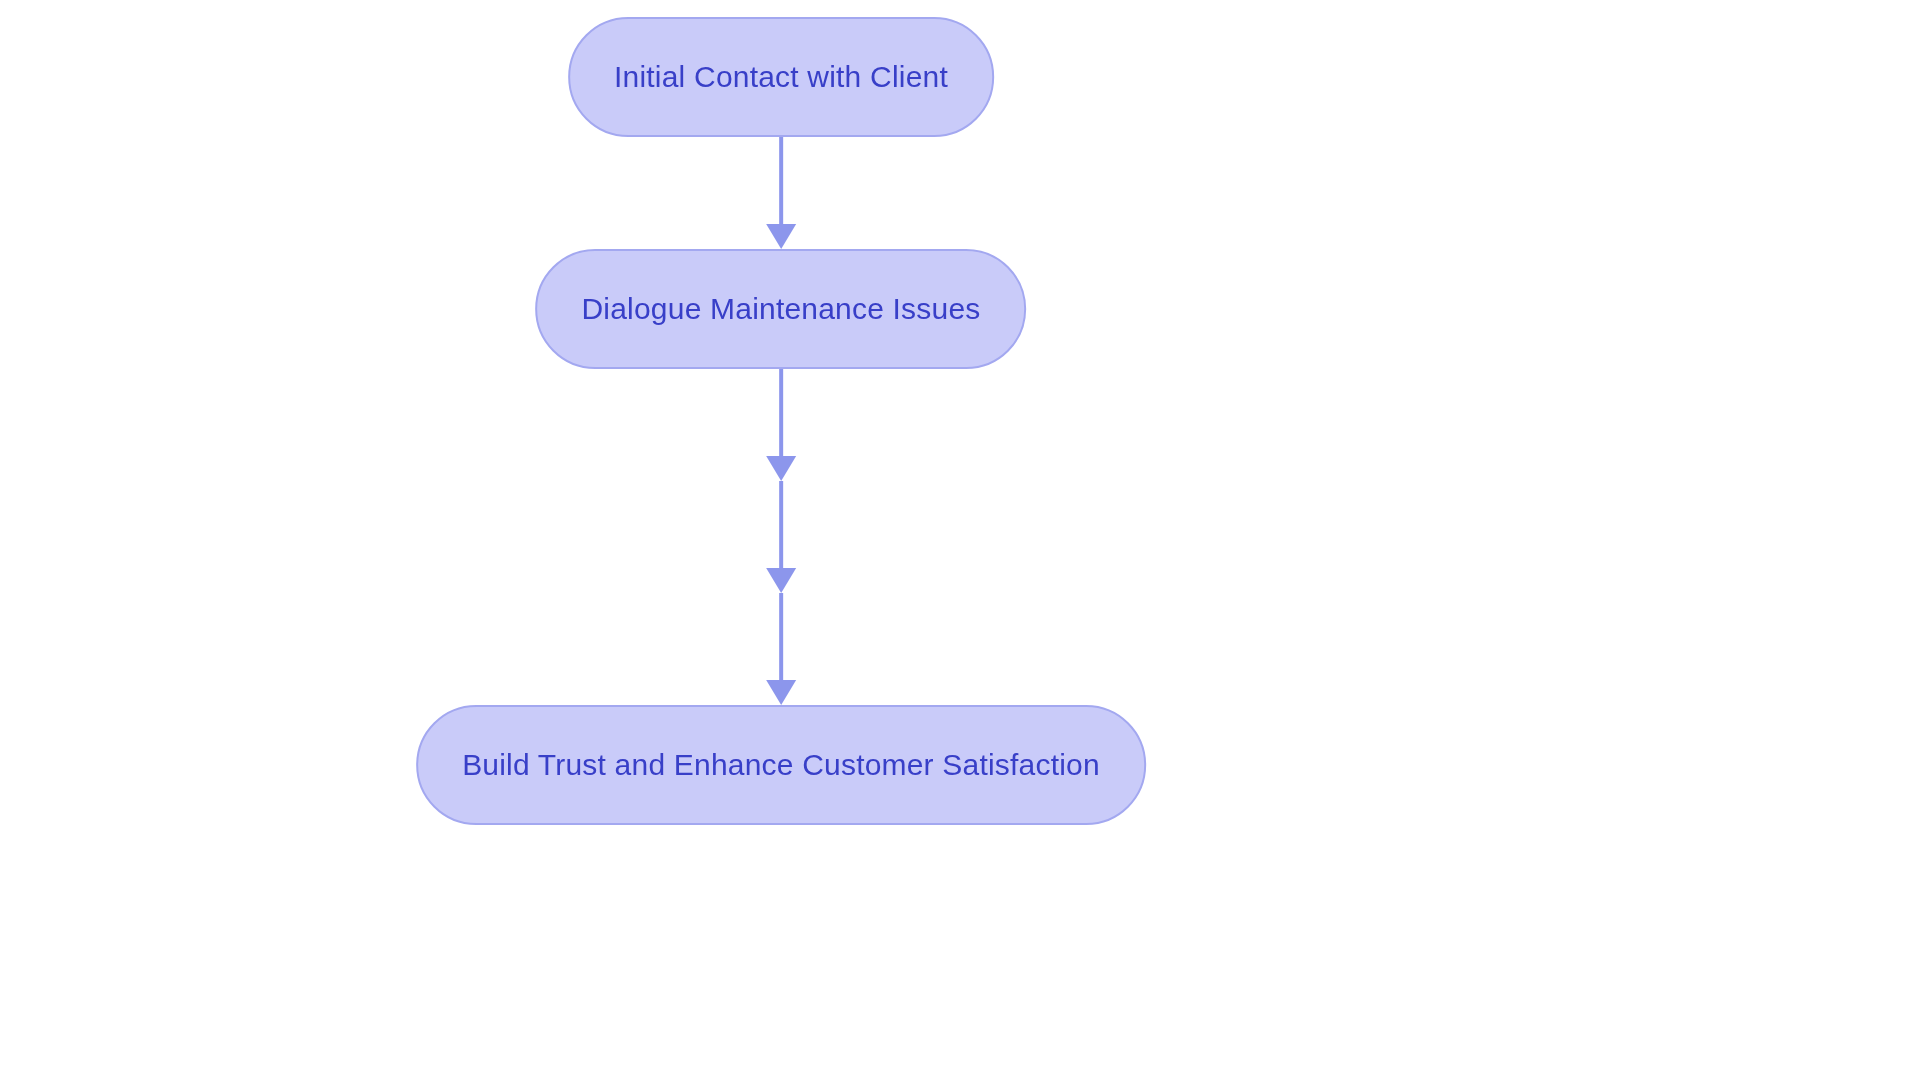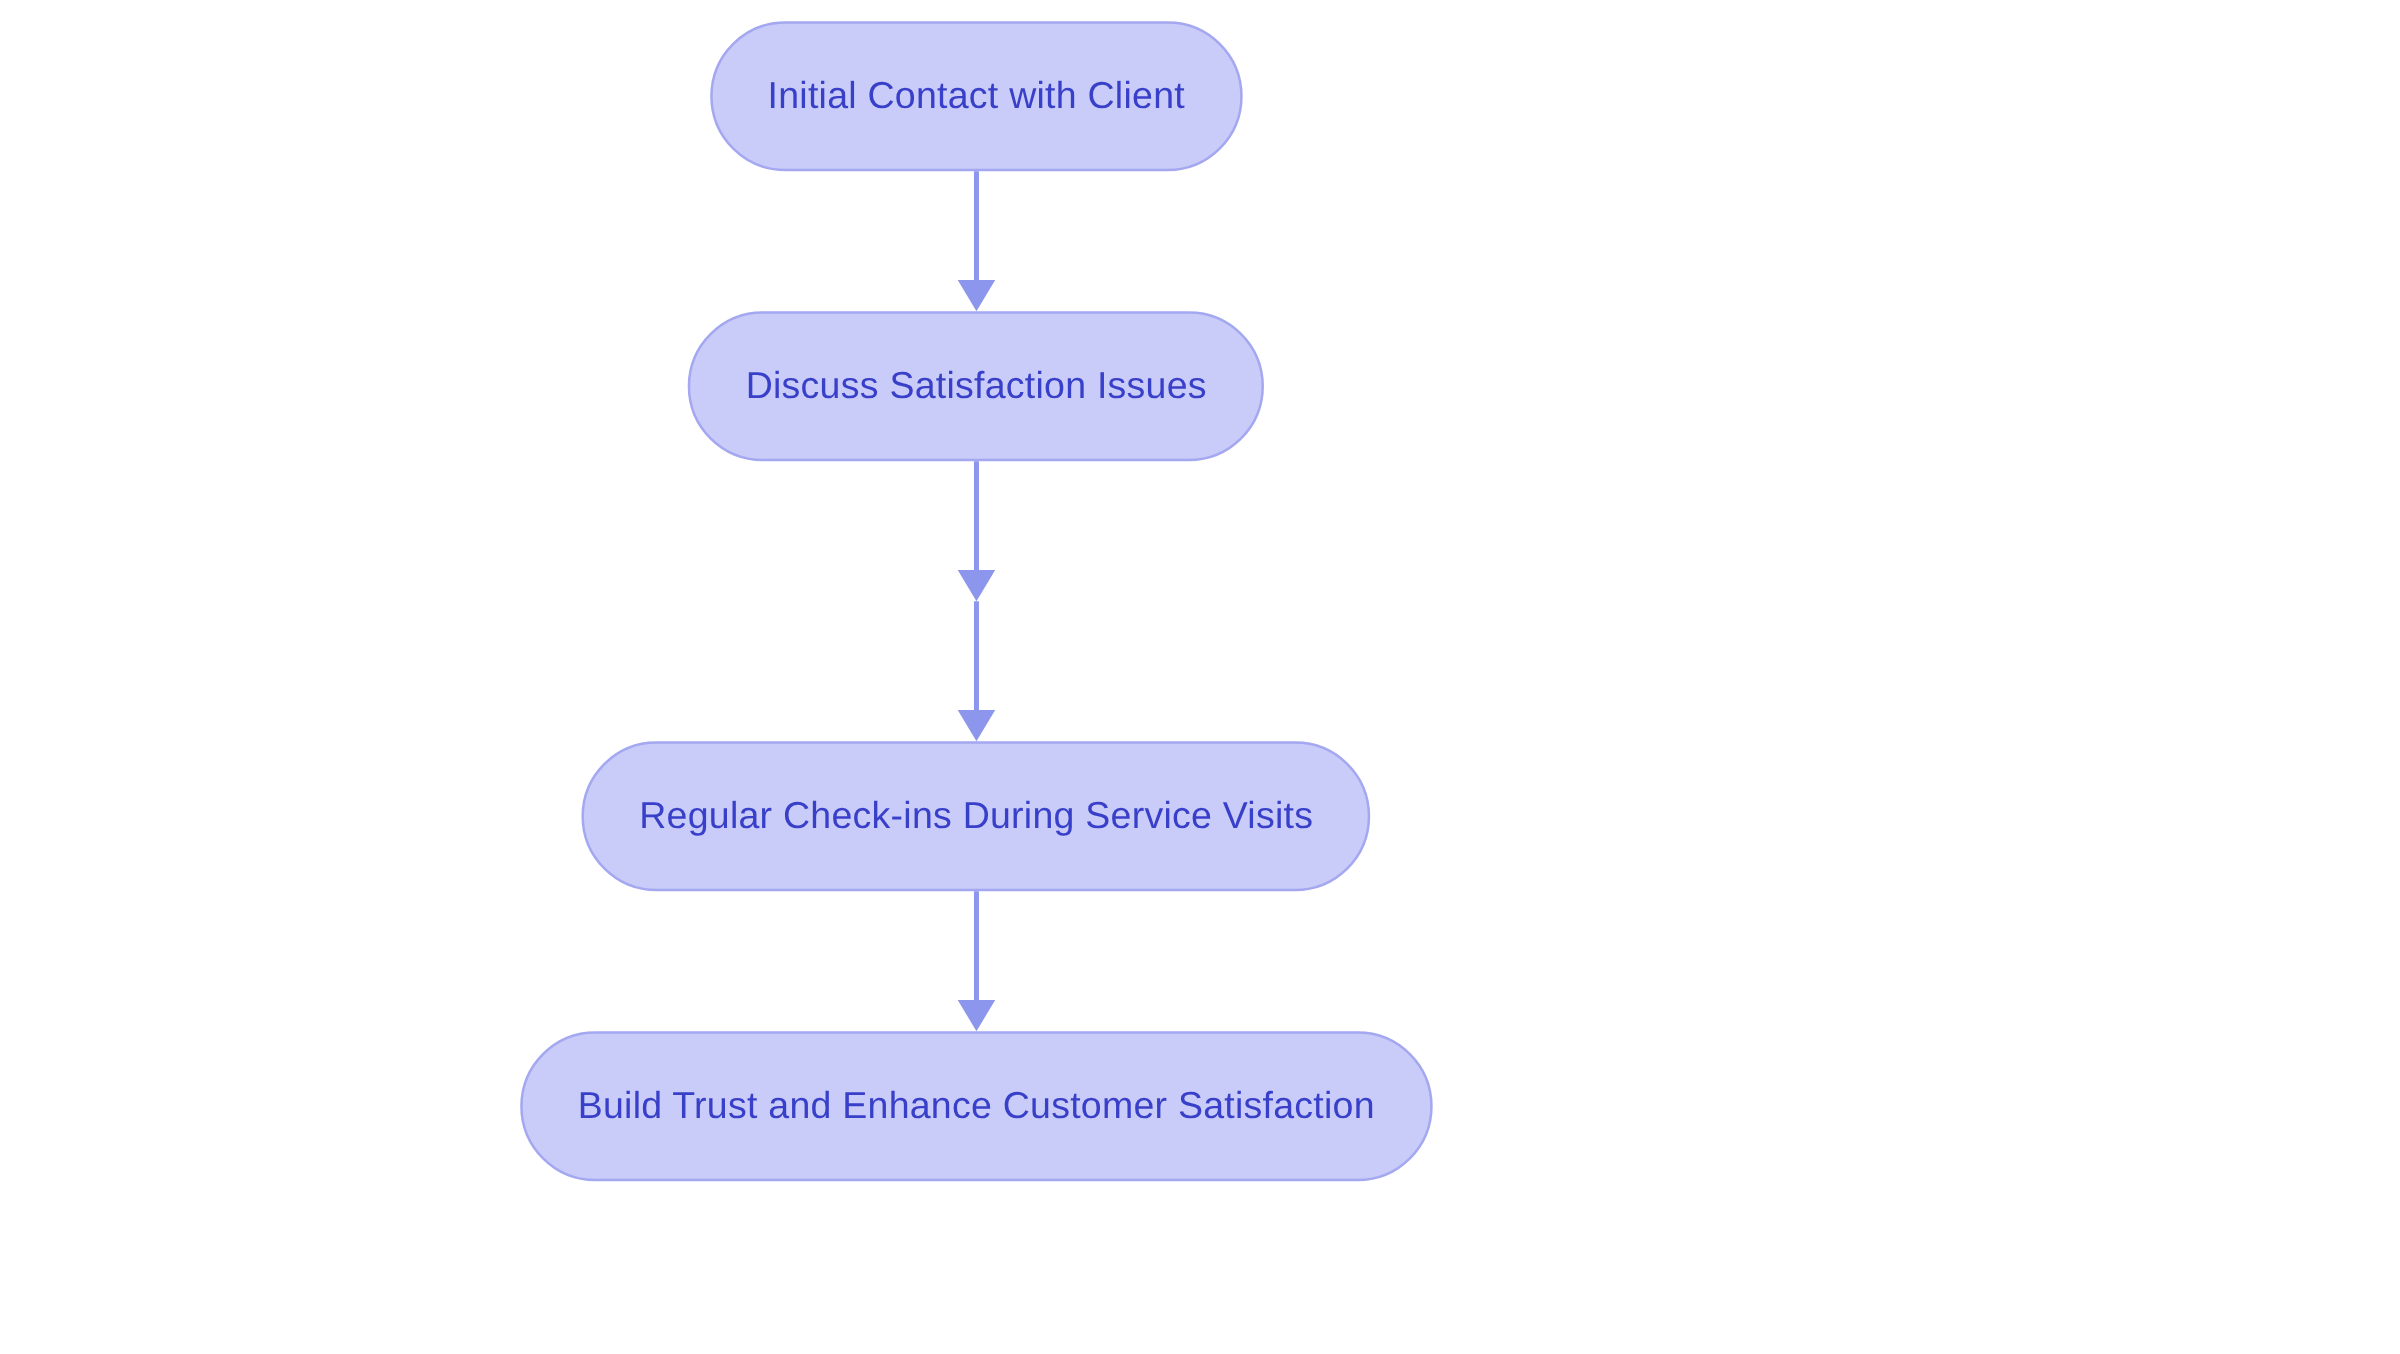--- a/index.html
+++ b/index.html
@@ -65,34 +65,33 @@
 <div class="canvas">
   <div class="flow">
 
     <div class="node">Initial Contact with Client</div>
 
     <div class="connector">
       <div class="line"></div>
       <div class="head"></div>
     </div>
 
-    <div class="node">Discuss Satisfaction Issues</div>
+    <div class="node">Dialogue Maintenance Issues</div>
 
     <div class="connector">
       <div class="line"></div>
       <div class="head"></div>
     </div>
 
 
     <div class="connector">
       <div class="line"></div>
       <div class="head"></div>
     </div>
 
-    <div class="node">Regular Check-ins During Service Visits</div>
 
     <div class="connector">
       <div class="line"></div>
       <div class="head"></div>
     </div>
 
     <div class="node">Build Trust and Enhance Customer Satisfaction</div>
 
   </div>
 </div>

